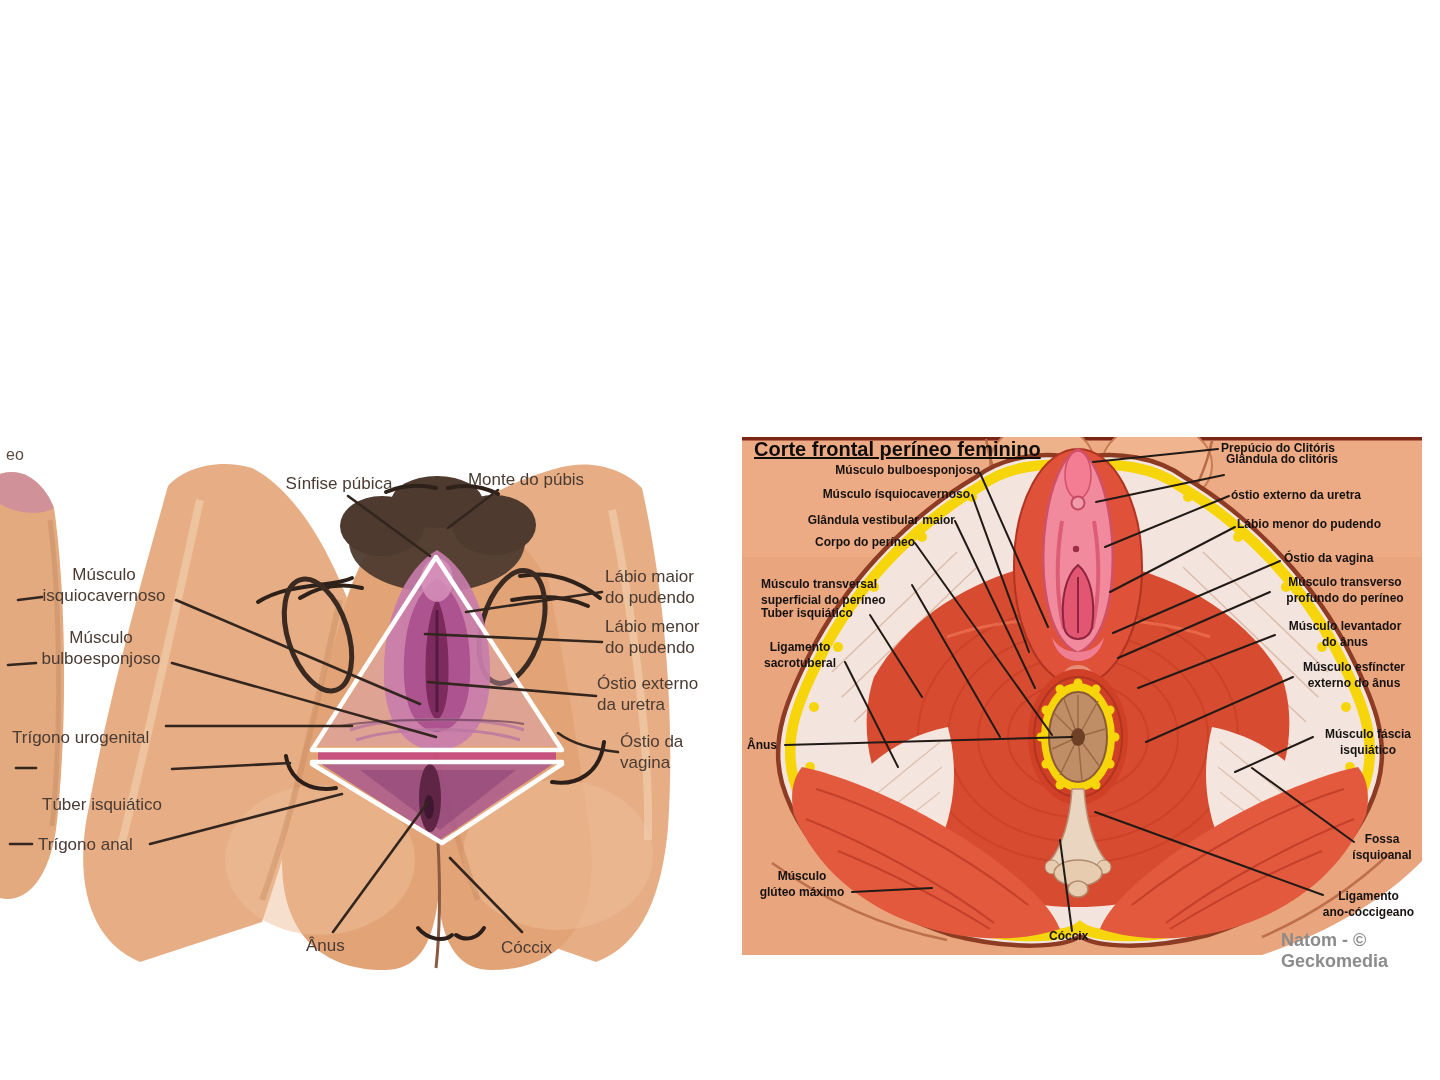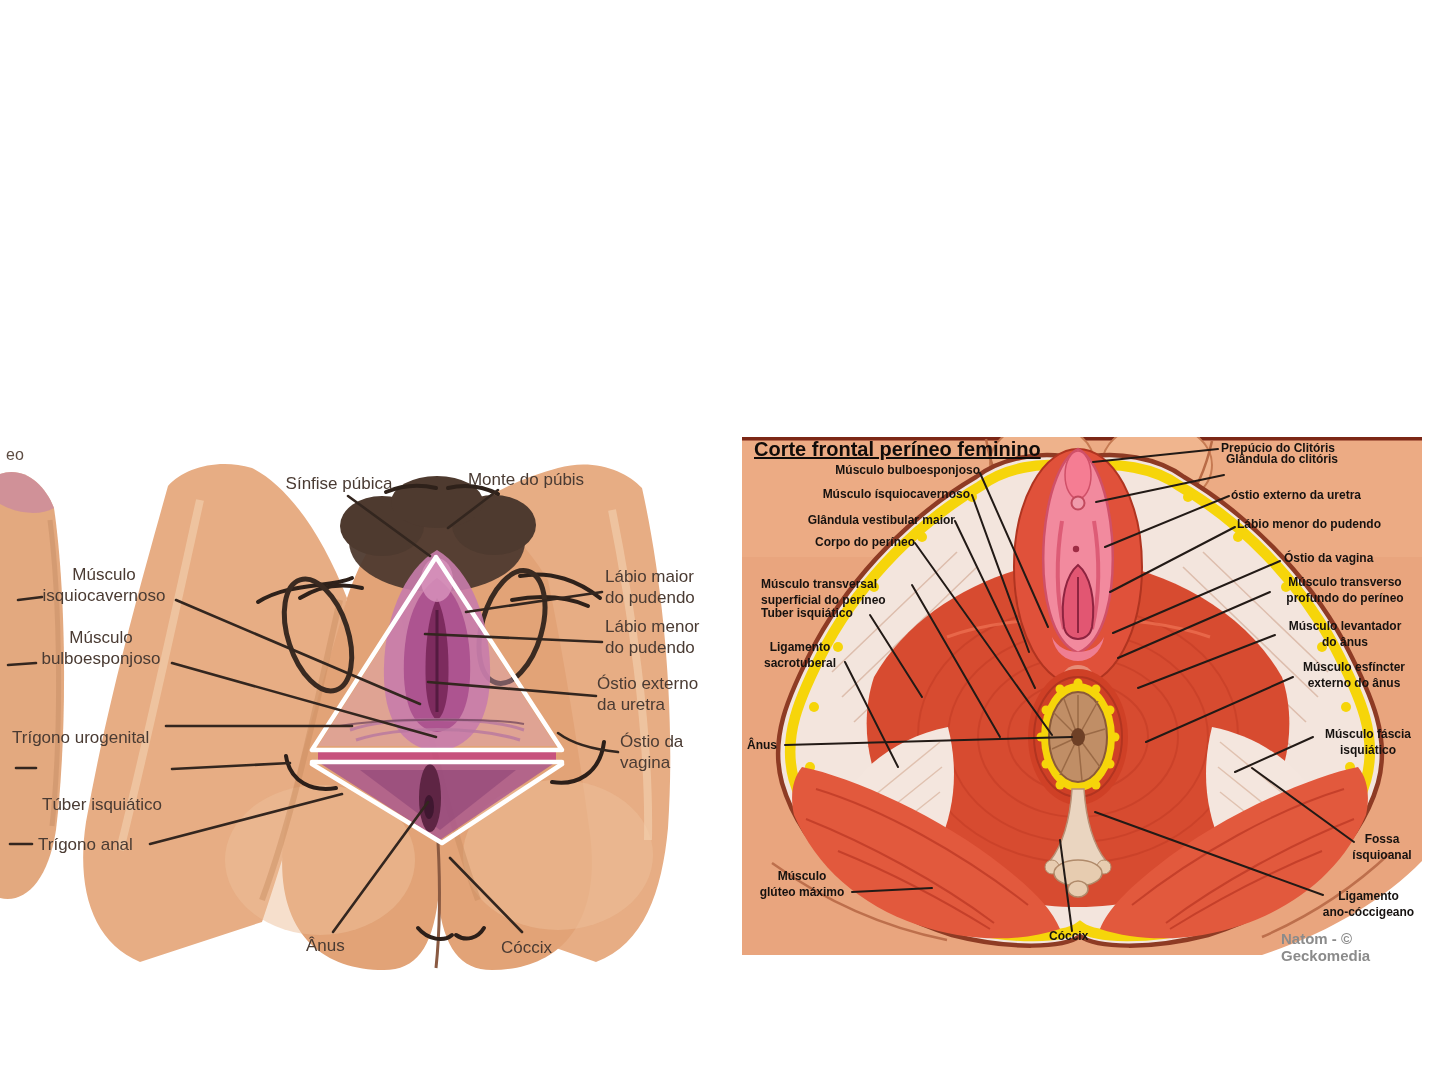--- a/index.html
+++ b/index.html
@@ -2,21 +2,21 @@
 <html><head>
 <meta charset="utf-8">
 <style>
   html,body{margin:0;padding:0;background:#ffffff;}
   #app{position:relative;width:1440px;height:1080px;background:#ffffff;overflow:hidden;
        font-family:"Liberation Sans",sans-serif;}
   svg{position:absolute;}
   .ll{position:absolute;color:#4a3b33;font-size:17px;line-height:1.22;white-space:pre-line;}
   .rl{position:absolute;color:#161210;font-size:12px;font-weight:bold;line-height:1.32;white-space:pre-line;}
   .rl-title{position:absolute;color:#100c0a;font-size:20px;font-weight:bold;text-decoration:underline;}
-  .credit{position:absolute;color:#8b8b8b;font-size:15px;font-weight:bold;}
+  .credit{position:absolute;color:#8b8b8b;font-size:18px;font-weight:bold;}
   .frag{position:absolute;color:#5d4c42;font-size:16px;}
   .tc{text-align:center;} .tr{text-align:right;}
 </style>
 </head>
 <body>
 
 <div id="app">
 
   <svg style="left:0px;top:430px;" width="710" height="545" viewBox="0 0 710 545">
 

